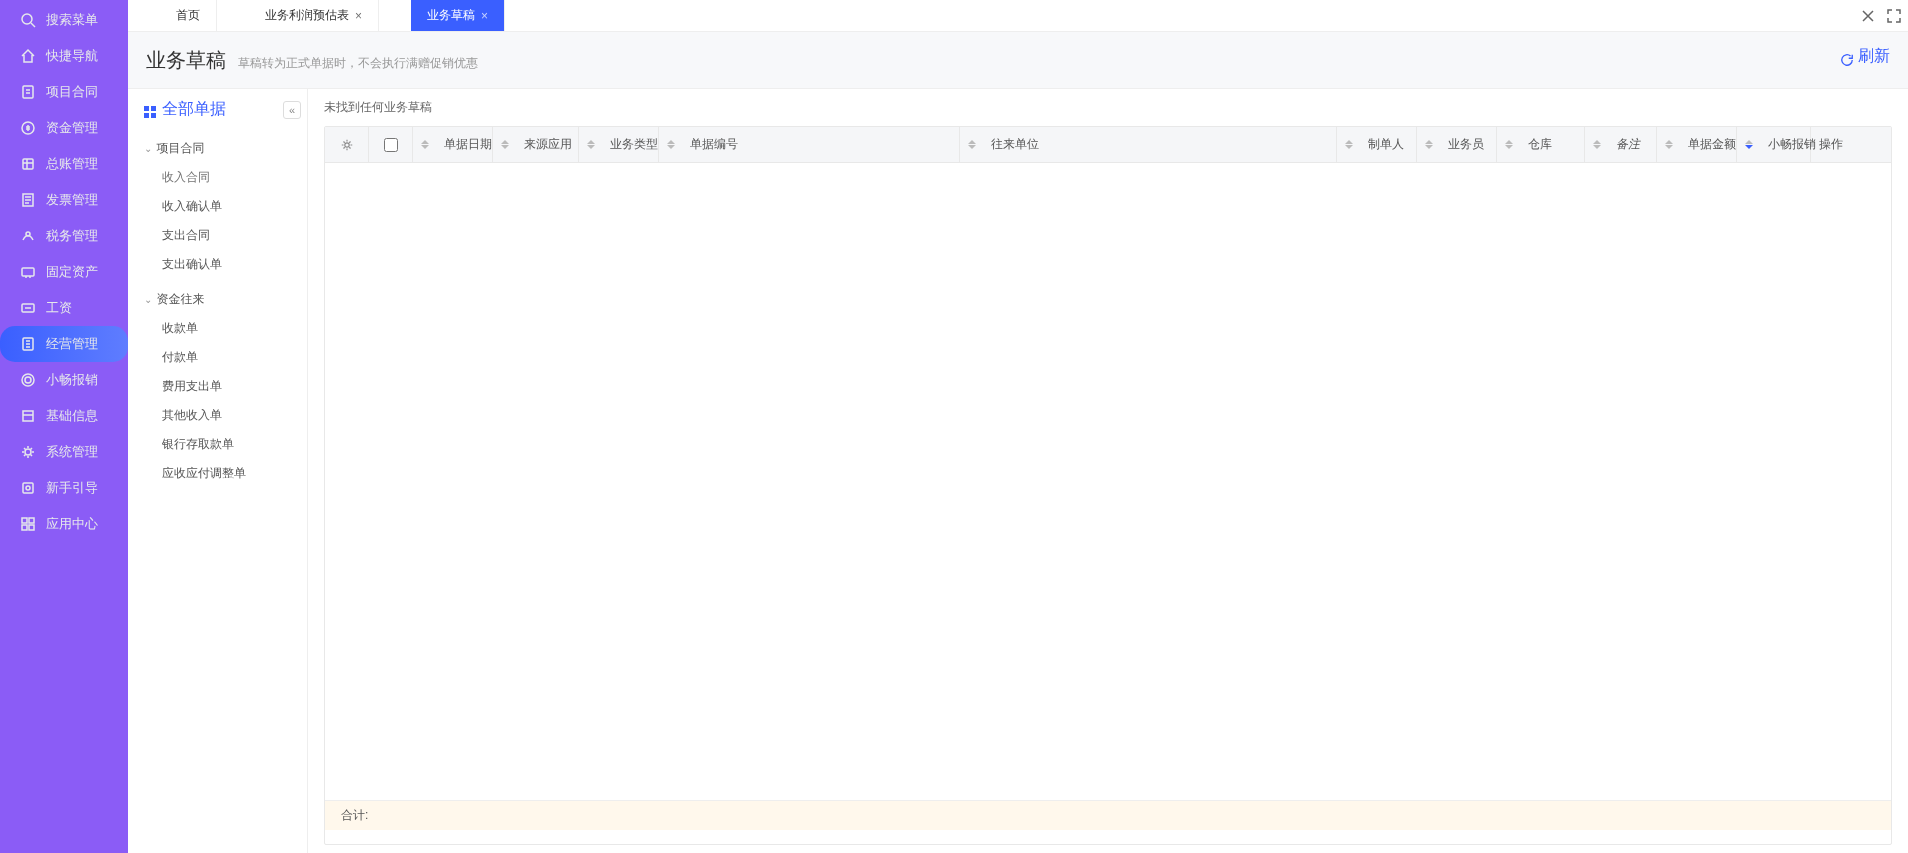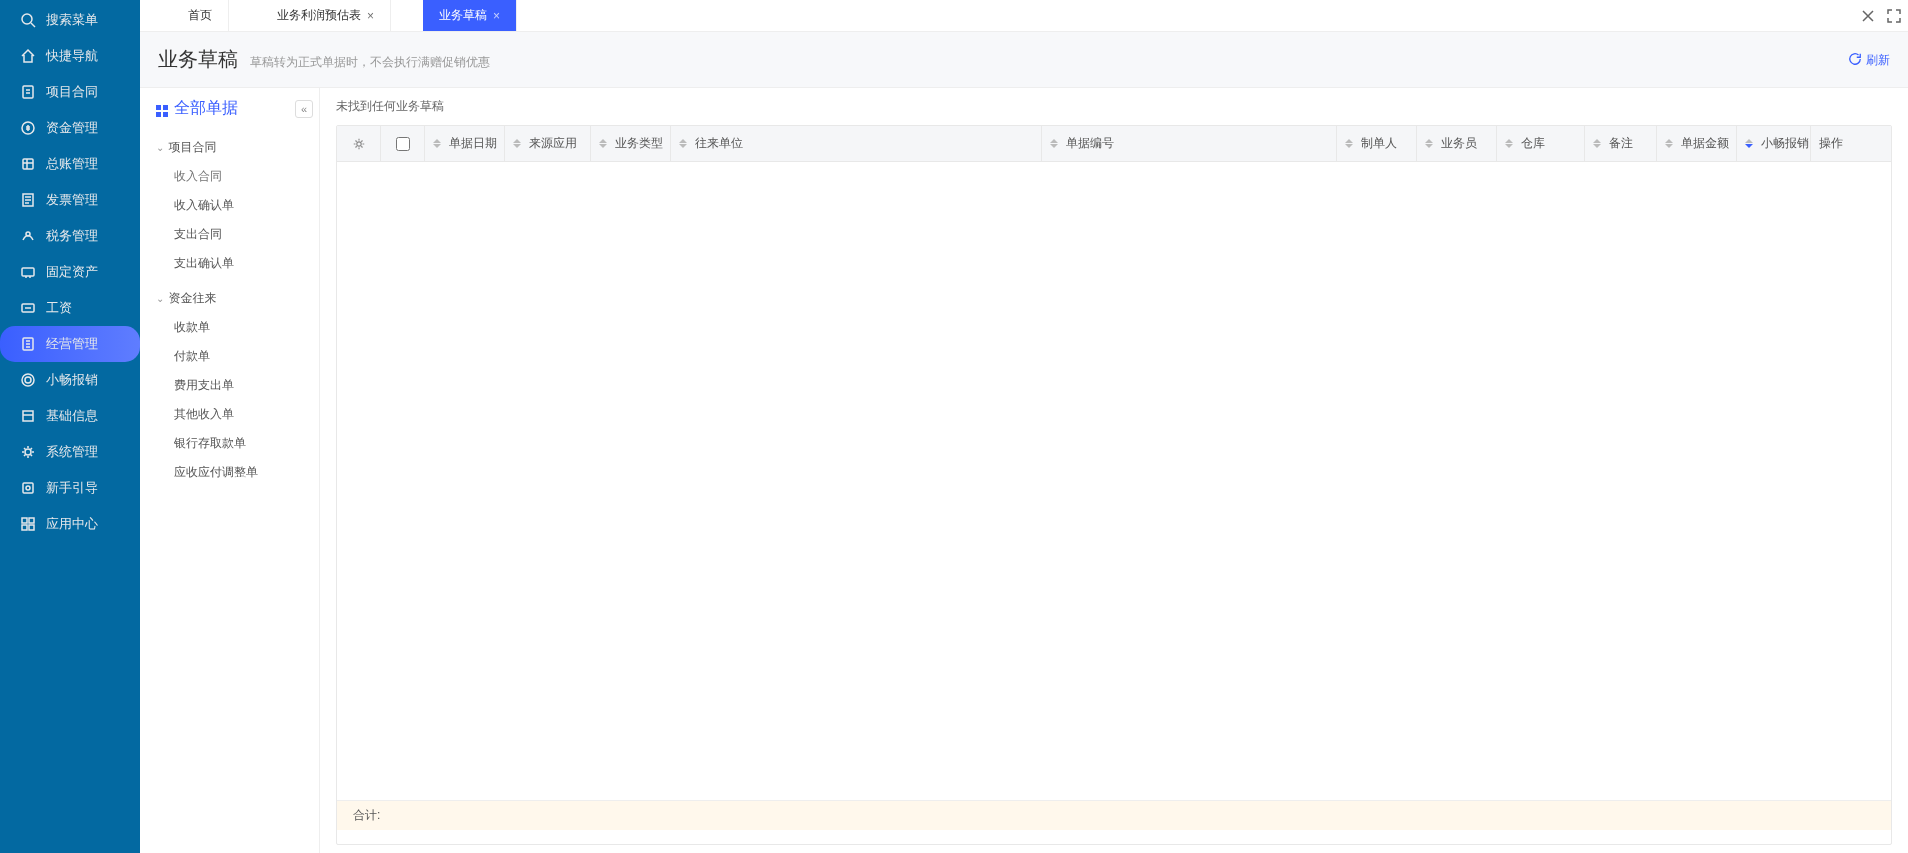--- a/index.html
+++ b/index.html
@@ -1,51 +1,51 @@
 <!DOCTYPE html>
 <html><head>
 <meta charset="utf-8">
 <style>
 * { margin: 0; padding: 0; box-sizing: border-box; }
 body { font-family: "Microsoft YaHei", -apple-system, sans-serif; font-size: 13px; color: #333; background: #fff; overflow: hidden; }
 .root { display: flex; width: 1908px; height: 853px; }
-.sidebar { width: 140px; background: #0369a1; color: #e6e8eb; flex-shrink: 0; padding-top: 2px; }
+.sidebar { width: 128px; background: #8b5cf6; color: #e6e8eb; flex-shrink: 0; padding-top: 2px; }
 .sidebar-item { display: flex; align-items: center; height: 36px; padding-left: 20px; gap: 10px; cursor: pointer; font-size: 13px; }
 .sidebar-item.active { background: linear-gradient(90deg,#3a5fff,#5f7dff); border-radius: 15px; }
 .sidebar-item .ic { width: 16px; height: 16px; display: inline-flex; align-items: center; justify-content: center; }
 .sidebar-item .ic svg { width: 16px; height: 16px; stroke: #e6e8eb; fill: none; stroke-width: 1.5; }
 .main { flex: 1; display: flex; flex-direction: column; min-width: 0; }
 .tabbar { height: 32px; display: flex; align-items: stretch; border-bottom: 1px solid #eee; position: relative; }
 .tab { display: flex; align-items: center; padding: 0 16px; font-size: 12px; cursor: pointer; gap: 6px; border-right: 1px solid #eee; margin-left: 32px; }
 .tab:first-child { border-right: 1px solid #eee; }
 .tab.active { background: #3a5fff; color: #fff; }
 .tab .close { font-size: 12px; opacity: .7; }
 .tabbar-right { position: absolute; right: 6px; top: 0; height: 32px; display: flex; align-items: center; gap: 10px; }
 .tabbar-right .ic { width: 16px; height: 16px; cursor: pointer; color: #666; }
 .page-header { background: #f7f8fa; padding: 14px 18px; display: flex; align-items: baseline; justify-content: space-between; border-bottom: 1px solid #eee; }
 .page-header .titles { display: flex; align-items: baseline; gap: 12px; }
 .page-title { font-size: 20px; font-weight: 500; color: #333; }
 .page-subtitle { font-size: 12px; color: #999; }
-.refresh-btn { color: #3a5fff; font-size: 12px; display: flex; align-items: flex-start; gap: 4px; cursor: pointer; }
+.refresh-btn { color: #3a5fff; font-size: 16px; display: flex; align-items: flex-end; gap: 4px; cursor: pointer; }
 .refresh-btn svg { width: 14px; height: 14px; stroke: #3a5fff; fill: none; stroke-width: 1.5; }
 .body-area { flex: 1; display: flex; min-height: 0; }
 .filter-panel { width: 180px; border-right: 1px solid #eee; padding: 10px 0 10px 16px; position: relative; flex-shrink: 0; }
 .filter-panel .collapse-btn { position: absolute; right: 6px; top: 12px; width: 18px; height: 18px; border: 1px solid #ddd; border-radius: 3px; display: flex; align-items: center; justify-content: center; cursor: pointer; color: #888; font-size: 11px; }
 .all-data { color: #3a5fff; font-size: 16px; display: flex; align-items: center; gap: 6px; margin-bottom: 14px; cursor: pointer; }
 .all-data .grid-ic { width: 12px; height: 12px; display: inline-block; }
 .tree-group { margin-bottom: 6px; }
 .tree-header { font-size: 12px; color: #555; padding: 6px 0; display: flex; align-items: center; gap: 4px; cursor: pointer; }
 .tree-header .chev { font-size: 10px; color: #999; }
 .tree-item { font-size: 12px; color: #555; padding: 6px 0 6px 18px; cursor: pointer; }
 .tree-item.sel { color: #737373; }
 .content { flex: 1; display: flex; flex-direction: column; padding: 10px 16px 8px 16px; min-width: 0; }
 .empty-msg { font-size: 12px; color: #666; margin-bottom: 10px; }
 .table-wrap { flex: 1; border: 1px solid #e8e8e8; border-radius: 2px; display: flex; flex-direction: column; min-height: 0; background: #fff; }
 .thead { display: flex; background: #f5f6f8; border-bottom: 1px solid #e8e8e8; height: 36px; align-items: stretch; }
-.th { display: flex; align-items: center; padding: 0 8px; font-size: 12px; color: #555; border-right: 1px solid #e8e8e8; gap: 8px; white-space: nowrap; }
+.th { display: flex; align-items: center; padding: 0 8px; font-size: 12px; color: #555; border-right: 1px solid #e8e8e8; gap: 15px; white-space: nowrap; }
 .th:last-child { border-right: none; }
 .sort-ic { width: 8px; height: 12px; display: inline-flex; flex-direction: column; justify-content: center; gap: 1px; }
 .sort-ic::before, .sort-ic::after { content: ""; width: 0; height: 0; border-left: 4px solid transparent; border-right: 4px solid transparent; }
 .sort-ic::before { border-bottom: 4px solid #bbb; }
 .sort-ic::after { border-top: 4px solid #bbb; }
 .sort-ic.desc::after { border-top-color: #3a5fff; }
 .gear-th { width: 44px; justify-content: center; }
 .chk-th { width: 44px; justify-content: center; }
 .chk-th input { width: 14px; height: 14px; }
 .tbody { flex: 1; }
@@ -293,41 +293,41 @@
                 <span>单据日期</span>
               </div>
               <div class="th" style="width: 86px;">
                 <span class="sort-ic"></span>
                 <span>来源应用</span>
               </div>
               <div class="th" style="width: 80px;">
                 <span class="sort-ic"></span>
                 <span>业务类型</span>
               </div>
+              <div class="th" style="width: 118px; flex: 1 1 118px;">
+                <span class="sort-ic"></span>
+                <span>单据编号</span>
+              </div>
               <div class="th" style="width: 194px; flex: 1 1 194px;">
                 <span class="sort-ic"></span>
                 <span>往来单位</span>
               </div>
-              <div class="th" style="width: 118px; flex: 1 1 118px;">
-                <span class="sort-ic"></span>
-                <span>单据编号</span>
-              </div>
               <div class="th" style="width: 80px;">
                 <span class="sort-ic"></span>
                 <span>制单人</span>
               </div>
               <div class="th" style="width: 80px;">
                 <span class="sort-ic"></span>
                 <span>业务员</span>
               </div>
               <div class="th" style="width: 88px;">
                 <span class="sort-ic"></span>
                 <span>仓库</span>
               </div>
-              <div class="th" style="width: 72px;">
+              <div class="th" style="width: 72px; font-style: italic;">
                 <span class="sort-ic"></span>
                 <span>备注</span>
               </div>
               <div class="th" style="width: 80px;">
                 <span class="sort-ic"></span>
                 <span>单据金额</span>
               </div>
               <div class="th" style="width: 74px;">
                 <span class="sort-ic desc"></span>
                 <span>小畅报销</span>

